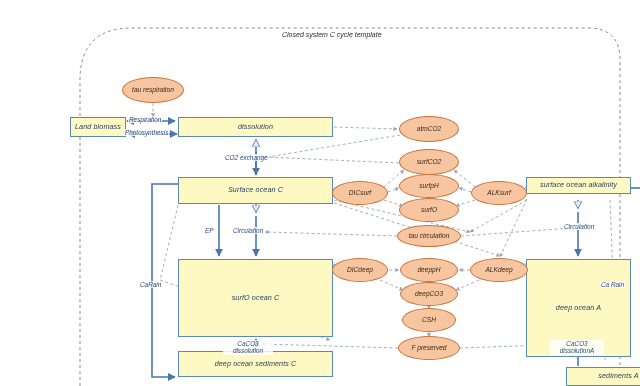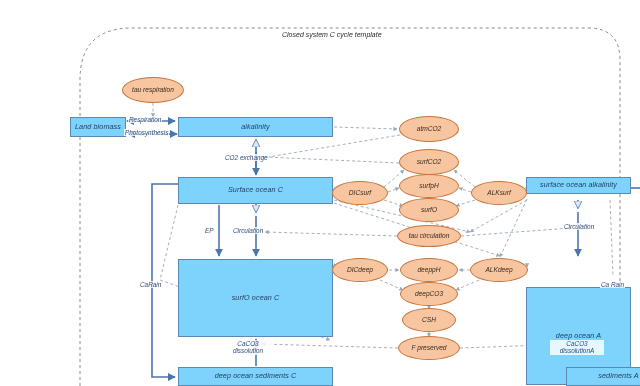--- a/index.html
+++ b/index.html
@@ -15,21 +15,21 @@
     overflow: hidden;
   }
   svg.layer {
     position: absolute;
     left: 0; top: 0;
     width: 640px; height: 386px;
     overflow: visible;
   }
   .node-box {
     position: absolute;
-    background: #7dd3fc;
+    background: #fef9c3;
     border: 1px solid #5b89b5;
     box-sizing: border-box;
     display: flex;
     align-items: center;
     justify-content: center;
     color: #1f3a5f;
     font-style: italic;
     font-size: 7.2px;
     letter-spacing: 0.1px;
     text-align: right;
@@ -180,35 +180,35 @@
       <line x1="612" y1="292" x2="605" y2="360"></line>
     </g>
   </svg>
 
   <div class="title" style="left:282px; top:31px;">Closed system C cycle template</div>
 
   <div class="node-box" style="left:70px; top:117px; width:56px; height:20px;">
     <span>Land biomass</span>
   </div>
   <div class="node-box" style="left:178px; top:117px; width:155px; height:20px;">
-    <span>alkalinity</span>
+    <span>dissolution</span>
   </div>
   <div class="node-box" style="left:178px; top:177px; width:155px; height:27px;">
     <span>Surface ocean C</span>
   </div>
   <div class="node-box" style="left:178px; top:259px; width:155px; height:78px;">
     <span>surfO ocean C</span>
   </div>
-  <div class="node-box" style="left:178px; top:367px; width:155px; height:19px;">
+  <div class="node-box" style="left:178px; top:351px; width:155px; height:26px;">
     <span>deep ocean sediments C</span>
   </div>
   <div class="node-box" style="left:526px; top:177px; width:105px; height:17px;">
     <span>surface ocean alkalinity</span>
   </div>
-  <div class="node-box" style="left:526px; top:259px; width:105px; height:98px;margin-top:28px;">
+  <div class="node-box" style="left:526px; top:259px; width:105px; height:98px;">
     <span>deep ocean A</span>
   </div>
   <div class="node-box" style="left:526px; top:367px; width:105px; height:19px;margin-left:40px;">
     <span>sediments A</span>
   </div>
 
   <div class="node-ell" style="left:122px; top:77px; width:62px; height:26px;">
     <span>tau respiration</span>
   </div>
   <div class="node-ell" style="left:399px; top:116px; width:60px; height:26px;">

